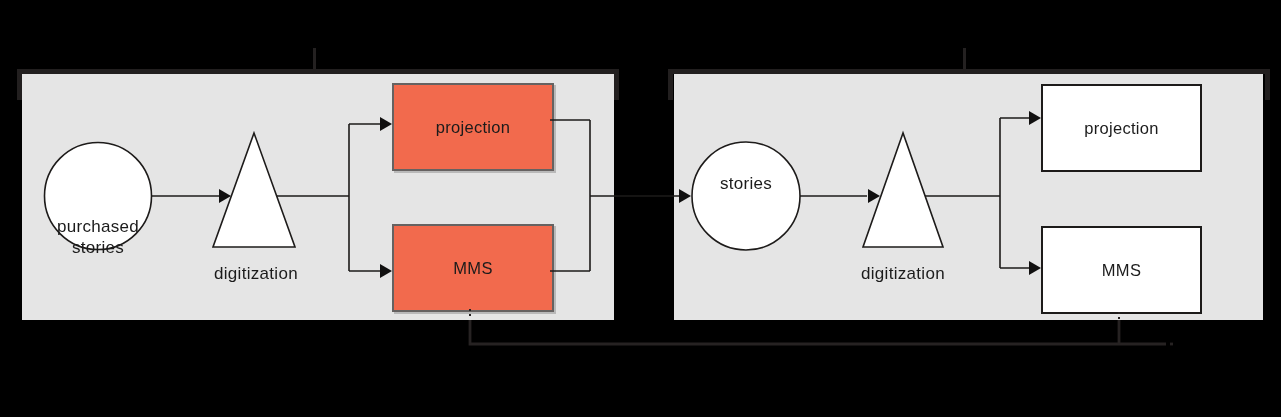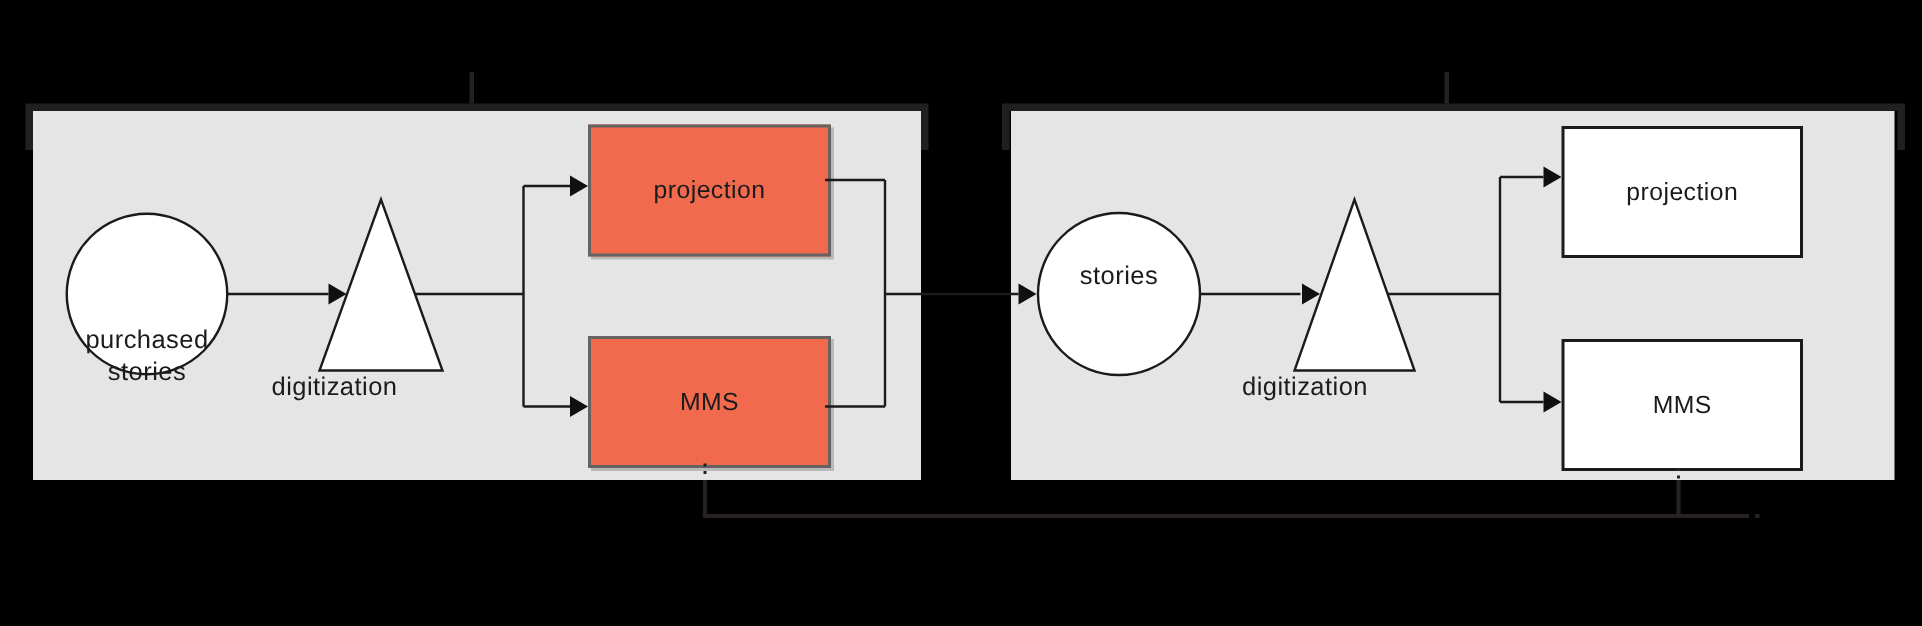--- a/index.html
+++ b/index.html
@@ -20,22 +20,22 @@
   }
   .node-box.orange{
     width:158px;height:84px;background:#f26a4d;
     border:2px solid #666261;box-shadow:2px 2px 0 rgba(130,130,130,.45);
   }
   .node-box.white{
     width:157px;height:84px;background:#ffffff;
     border:2px solid #1d1b1a;
   }
   .shape-label{
-    position:absolute;width:150px;text-align:left;
-    font-size:17px;color:#1b1b1b;letter-spacing:.3px;z-index:6;
+    position:absolute;width:150px;text-align:center;
+    font-size:17px;color:#1b1b1b;letter-spacing:.3px;z-index:6;margin-top:16px;
   }
   .circle-label{
     position:absolute;width:120px;text-align:center;
     font-size:17px;line-height:21px;color:#1b1b1b;letter-spacing:.3px;z-index:6;
   }
   svg.overlay{position:absolute;left:0;top:0;z-index:5;pointer-events:none;}
   .thin{stroke:#1d1b1a;stroke-width:1.6;fill:none;}
   .thick{stroke:#262222;stroke-width:2.8;fill:none;}
   .dotted{stroke:#262222;stroke-width:2;fill:none;stroke-dasharray:2 3;}
   .ah{fill:#111010;stroke:none;}

